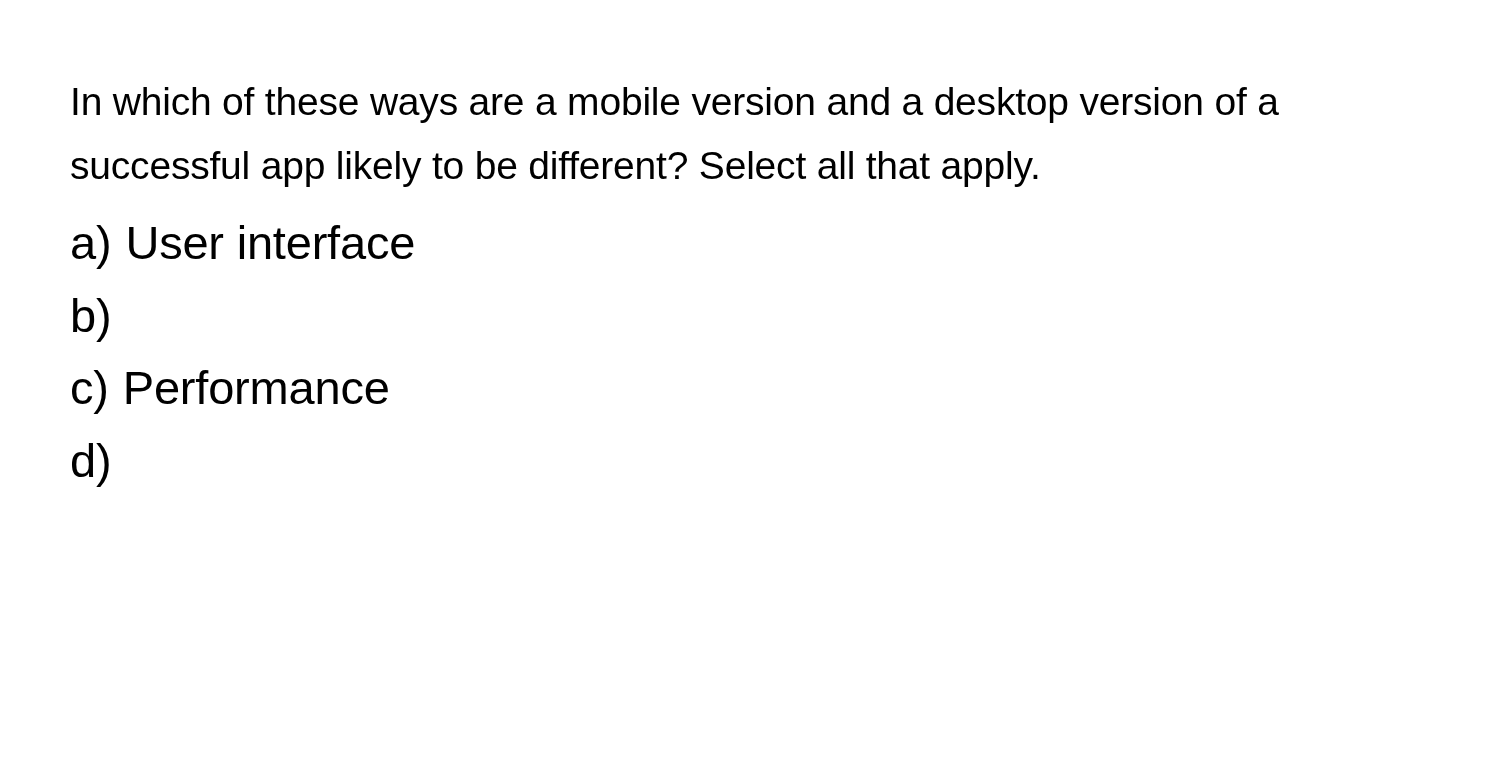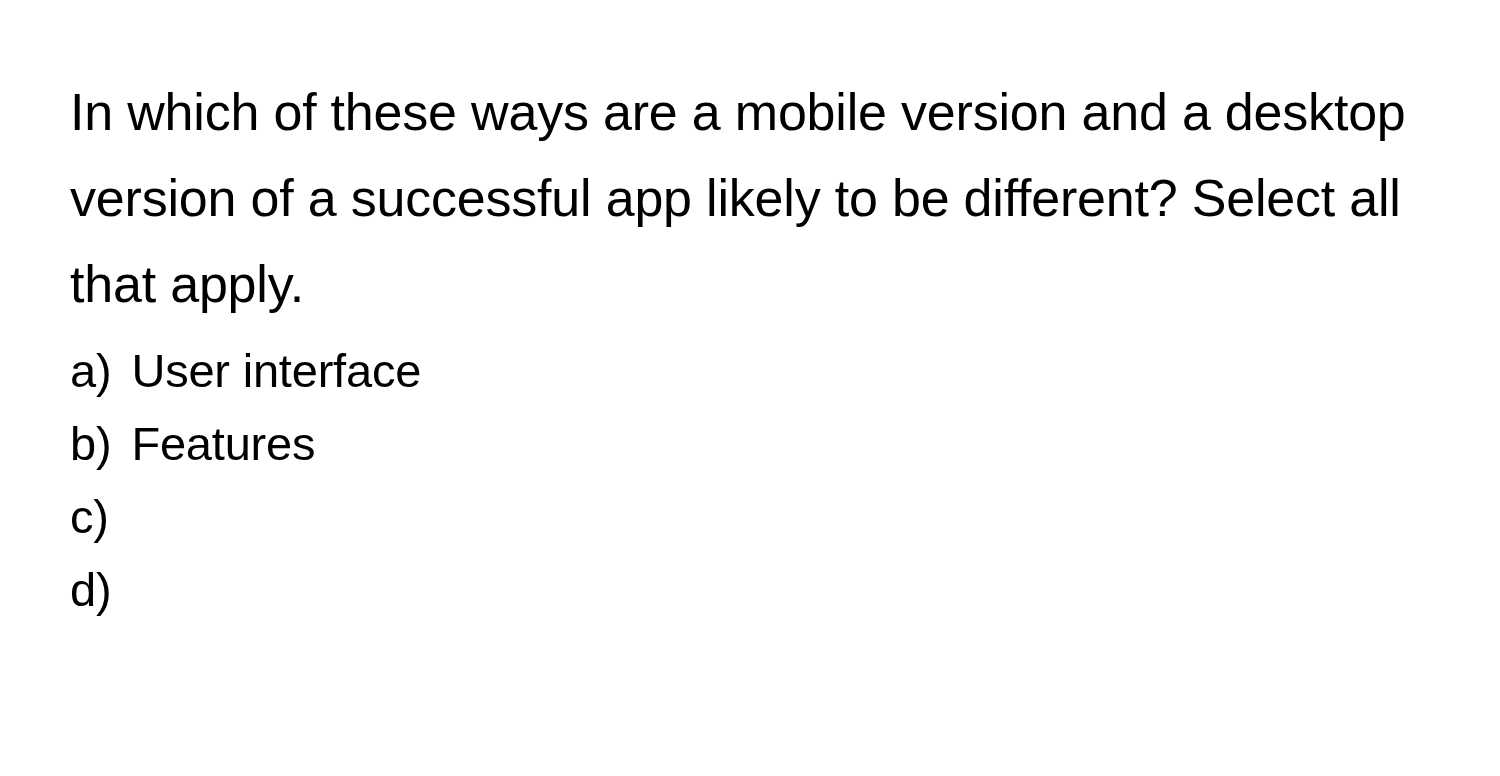--- a/index.html
+++ b/index.html
@@ -9,56 +9,56 @@
     }
     body {
       width: 1500px;
       height: 776px;
       background: #ffffff;
       font-family: -apple-system, BlinkMacSystemFont, "Segoe UI", Helvetica, Arial, sans-serif;
       color: #000000;
       padding: 70px 70px 0 70px;
     }
     .question-text {
-      font-size: 52px;
+      font-size: 39px;
       line-height: 1.65;
       font-weight: 400;
       letter-spacing: -0.2px;
     }
     .options {
       margin-top: 8px;
     }
     .option-row {
       display: flex;
       align-items: baseline;
       font-size: 47px;
       line-height: 1.55;
       font-weight: 400;
       letter-spacing: -0.2px;
     }
     .option-letter {
       white-space: pre;
     }
     .option-label {
-      margin-left: 20px;
+      margin-left: 14px;
     }
   </style>
 </head>
 <body>
 
 <div class="question-text">In which of these ways are a mobile version and a desktop version of a successful app likely to be different? Select all that apply.</div>
 
 <div class="options">
   <div class="option-row">
     <span class="option-letter">a)</span>
     <span class="option-label">User interface</span>
   </div>
   <div class="option-row">
     <span class="option-letter">b)</span>
-    <span class="option-label">Features</span>
   </div>
   <div class="option-row">
     <span class="option-letter">c)</span>
+    <span class="option-label">Performance</span>
   </div>
   <div class="option-row">
     <span class="option-letter">d)</span>
   </div>
 </div>
 
 </body></html>

